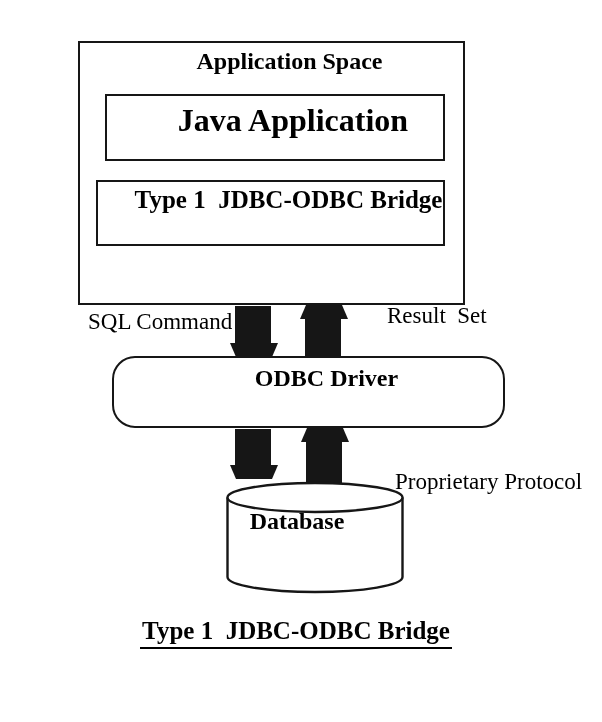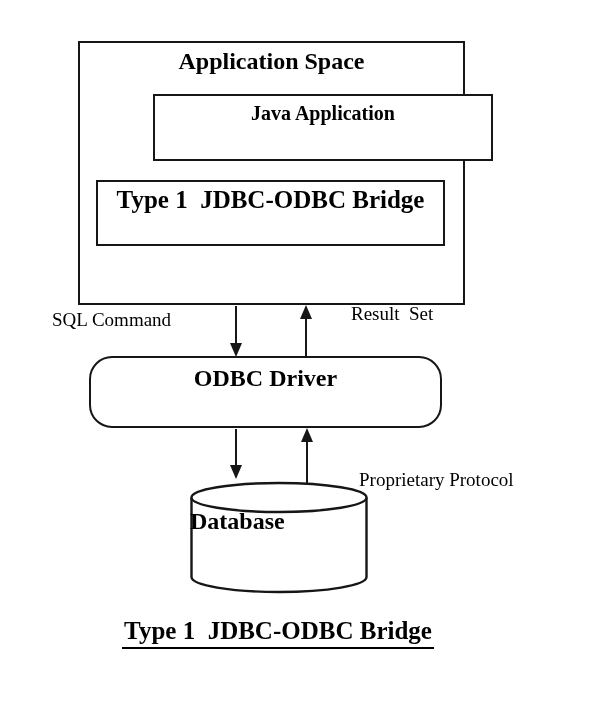--- a/index.html
+++ b/index.html
@@ -4,50 +4,50 @@
 <style>
   :root{
     --line:#161616;
     --bg:#ffffff;
     --text:#000000;
   }
   *{margin:0;padding:0;box-sizing:border-box;}
   html,body{width:602px;height:722px;background:var(--bg);}
   body{position:relative;font-family:"Liberation Serif","DejaVu Serif",serif;color:var(--text);overflow:hidden;}
 
-  .abs{position:absolute;}
+  .abs{position:absolute;padding-left:36px;}
   .box{border:2px solid var(--line);background:var(--bg);text-align:center;}
   .label{white-space:pre;color:var(--text);}
   .bold{font-weight:bold;}
 
   
   .app-space{left:78px;top:41px;width:387px;height:264px;}
   .app-space-label{left:78px;top:48px;width:387px;text-align:center;font-size:24px;}
 
   
-  .java-box{left:105px;top:94px;width:340px;height:67px;padding-top:6px;font-size:20px;margin-left:48px;}
+  .java-box{left:105px;top:94px;width:340px;height:67px;padding-top:6px;font-size:32px;}
   .bridge-box{left:96px;top:180px;width:349px;height:66px;padding-top:4px;font-size:25px;}
-  .odbc-box{left:89px;top:356px;width:353px;height:72px;padding-top:7px;font-size:24px;border-radius:23px;}
+  .odbc-box{left:112px;top:356px;width:393px;height:72px;padding-top:7px;font-size:24px;border-radius:23px;}
 
   
-  .flow-label{font-size:19px;}
+  .flow-label{font-size:23px;}
   .sql-label{left:52px;top:309px;}
   .result-label{left:351px;top:303px;}
   .proto-label{left:359px;top:449px;margin-top:20px;}
 
   
   .shaft{width:2px;background:var(--line);}
   .head{width:0;height:0;border-left:6px solid transparent;border-right:6px solid transparent;}
   .head-down{border-top:14px solid var(--line);}
   .head-up{border-bottom:14px solid var(--line);}
 
   
   .cyl{left:190px;top:481px;width:178px;height:113px;}
   .cyl svg{display:block;}
-  .db-label{left:190px;top:508px;width:178px;font-size:24px;}
+  .db-label{left:190px;top:508px;width:178px;text-align:center;font-size:24px;}
 
   
   .caption{left:90px;top:617px;width:376px;text-align:center;font-size:25px;}
   .caption-text{display:inline-block;font-weight:bold;border-bottom:2px solid var(--text);padding:0 2px 2px 2px;white-space:pre;}
 </style>
 </head>
 <body>
 
 <div class="abs app-space box"></div>
 <div class="abs app-space-label label bold">Application Space</div>

